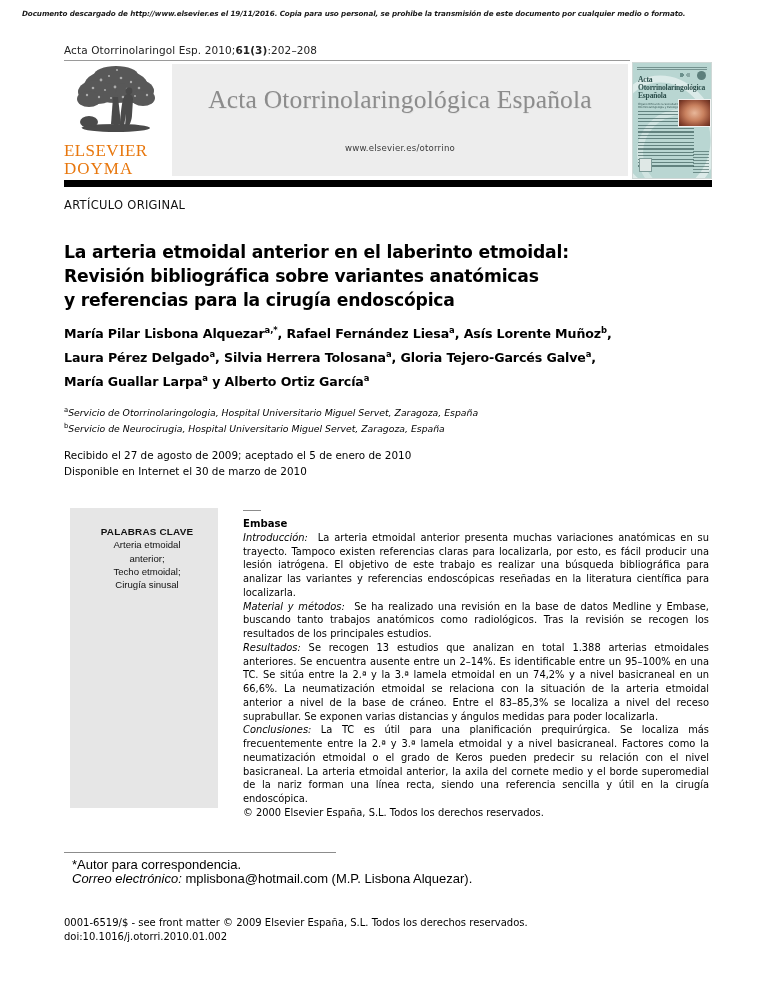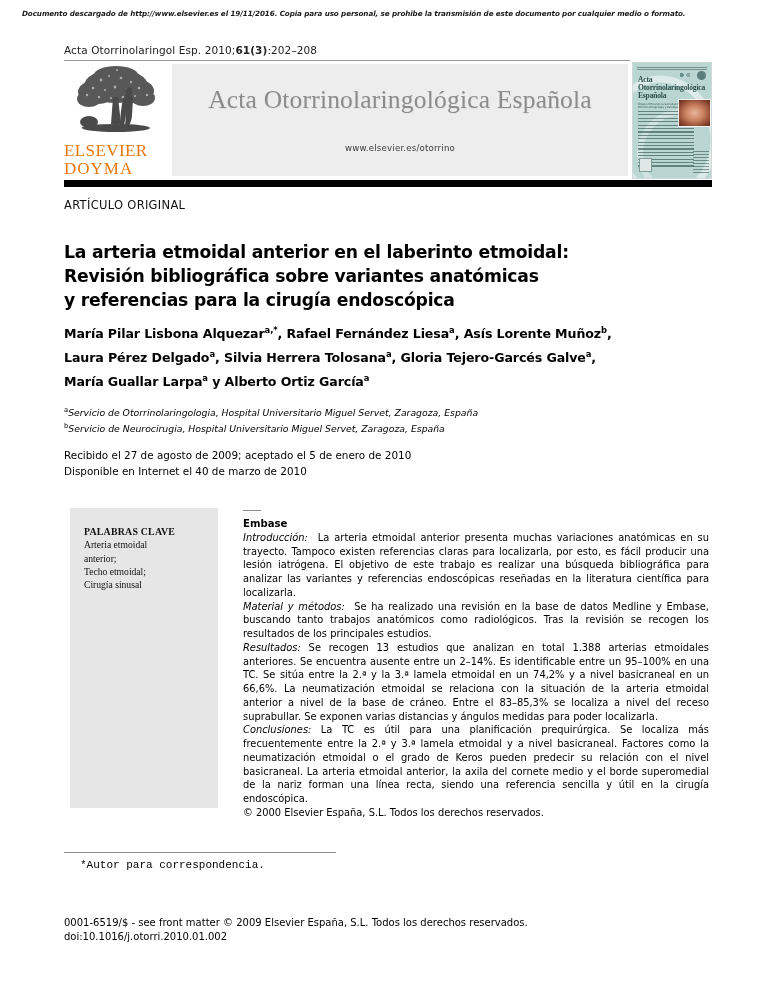--- a/index.html
+++ b/index.html
@@ -303,24 +303,25 @@
     top: 508px;
     width: 148px;
     height: 300px;
     background: #e6e6e6;
   }
   .keywords-inner {
     position: absolute;
     left: 14px;
     top: 17px;
     width: 126px;
-    font-family: Liberation Serif, serif;
+    font-family: Liberation Sans, sans-serif;
     font-size: 9.6px;
     line-height: 13.3px;
     color: #111;
+    text-align: center;
   }
   .keywords-heading {
     font-weight: bold;
     font-size: 9.9px;
     letter-spacing: 0.2px;
     margin-bottom: 0px;
   }
 
   
   .abstract-rule {
@@ -356,25 +357,25 @@
   .footnote-rule {
     position: absolute;
     left: 64px;
     top: 852px;
     width: 272px;
     height: 1px;
     background: #8c8c8c;
   }
   .footnote {
     position: absolute;
-    left: 72px;
+    left: 64px;
     top: 858px;
     width: 450px;
-    font-family: Liberation Mono, monospace;
-    font-size: 11px;
+    font-family: Liberation Sans, sans-serif;
+    font-size: 13px;
     line-height: 14px;
     color: #000;
   }
   .footnote .ln { display: block; padding-left: 8px; }
   .footnote em { font-style: italic; }
 
   .imprint {
     position: absolute;
     left: 64px;
     top: 900px;
@@ -484,21 +485,21 @@
 
   <div class="authors">María Pilar Lisbona Alquezar<sup>a,*</sup>, Rafael Fernández Liesa<sup>a</sup>, Asís Lorente Muñoz<sup>b</sup>,<br>Laura Pérez Delgado<sup>a</sup>, Silvia Herrera Tolosana<sup>a</sup>, Gloria Tejero-Garcés Galve<sup>a</sup>,<br>María Guallar Larpa<sup>a</sup> y Alberto Ortiz García<sup>a</sup></div>
 
   <div class="affiliations">
     <div><sup>a</sup><span>Servicio de Otorrinolaringologia, Hospital Universitario Miguel Servet, Zaragoza, España</span></div>
     <div><sup>b</sup><span>Servicio de Neurocirugia, Hospital Universitario Miguel Servet, Zaragoza, España</span></div>
   </div>
 
   <div class="dates">
     <div>Recibido el 27 de agosto de 2009; aceptado el 5 de enero de 2010</div>
-    <div>Disponible en Internet el 40 de marzo de 2010</div>
+    <div>Disponible en Internet el 30 de marzo de 2010</div>
   </div>
 
   <div class="keywords-box">
     <div class="keywords-inner">
       <div class="keywords-heading">PALABRAS CLAVE</div>
       <div class="keywords-list" style="white-space: pre-line;">Arteria etmoidal
 anterior;
 Techo etmoidal;
 Cirugía sinusal</div>
     </div>
@@ -510,20 +511,21 @@
     <p><em>Introducción:</em>&nbsp; <span>La arteria etmoidal anterior presenta muchas variaciones anatómicas en su trayecto. Tampoco existen referencias claras para localizarla, por esto, es fácil producir una lesión iatrógena. El objetivo de este trabajo es realizar una búsqueda bibliográfica para analizar las variantes y referencias endoscópicas reseñadas en la literatura científica para localizarla.</span></p>
     <p><em>Material y métodos:</em>&nbsp; <span>Se ha realizado una revisión en la base de datos Medline y Embase, buscando tanto trabajos anatómicos como radiológicos. Tras la revisión se recogen los resultados de los principales estudios.</span></p>
     <p><em>Resultados:</em> <span>Se recogen 13 estudios que analizan en total 1.388 arterias etmoidales anteriores. Se encuentra ausente entre un 2–14%. Es identificable entre un 95–100% en una TC. Se sitúa entre la 2.ª y la 3.ª lamela etmoidal en un 74,2% y a nivel basicraneal en un 66,6%. La neumatización etmoidal se relaciona con la situación de la arteria etmoidal anterior a nivel de la base de cráneo. Entre el 83–85,3% se localiza a nivel del receso suprabullar. Se exponen varias distancias y ángulos medidas para poder localizarla.</span></p>
     <p><em>Conclusiones:</em> <span>La TC es útil para una planificación prequirúrgica. Se localiza más frecuentemente entre la 2.ª y 3.ª lamela etmoidal y a nivel basicraneal. Factores como la neumatización etmoidal o el grado de Keros pueden predecir su relación con el nivel basicraneal. La arteria etmoidal anterior, la axila del cornete medio y el borde superomedial de la nariz forman una línea recta, siendo una referencia sencilla y útil en la cirugía endoscópica.</span></p>
     <span class="copyline">© 2000 Elsevier España, S.L. Todos los derechos reservados.</span>
   </div>
 
   <div class="footnote-rule"></div>
   <div class="footnote">
     <span class="ln">*Autor para correspondencia.</span>
+    <span class="ln"><em>Correo electrónico:</em> <span>mplisbona@hotmail.com (M.P. Lisbona Alquezar).</span></span>
   </div>
 
   <div class="imprint">
     <span class="ln">0001-6519/$ - see front matter © 2009 Elsevier España, S.L. Todos los derechos reservados.</span>
     <span class="ln">doi:10.1016/j.otorri.2010.01.002</span>
   </div>
 
 </div>
 
 </body></html>

